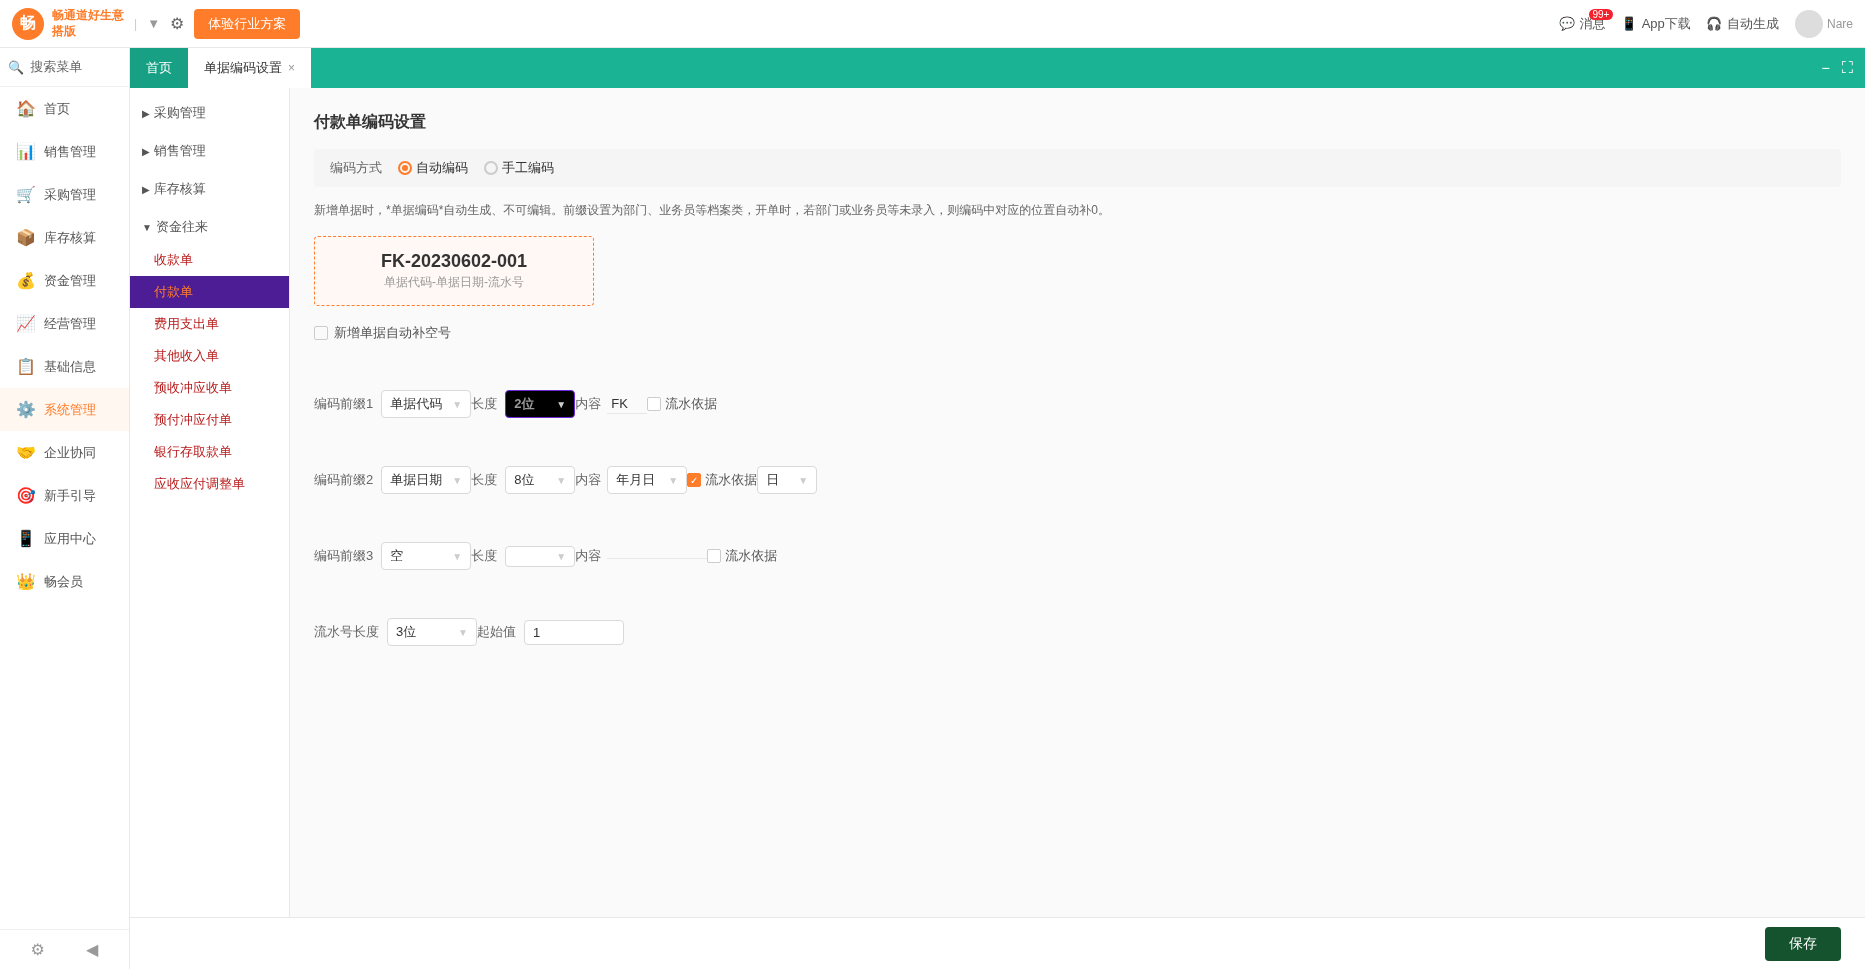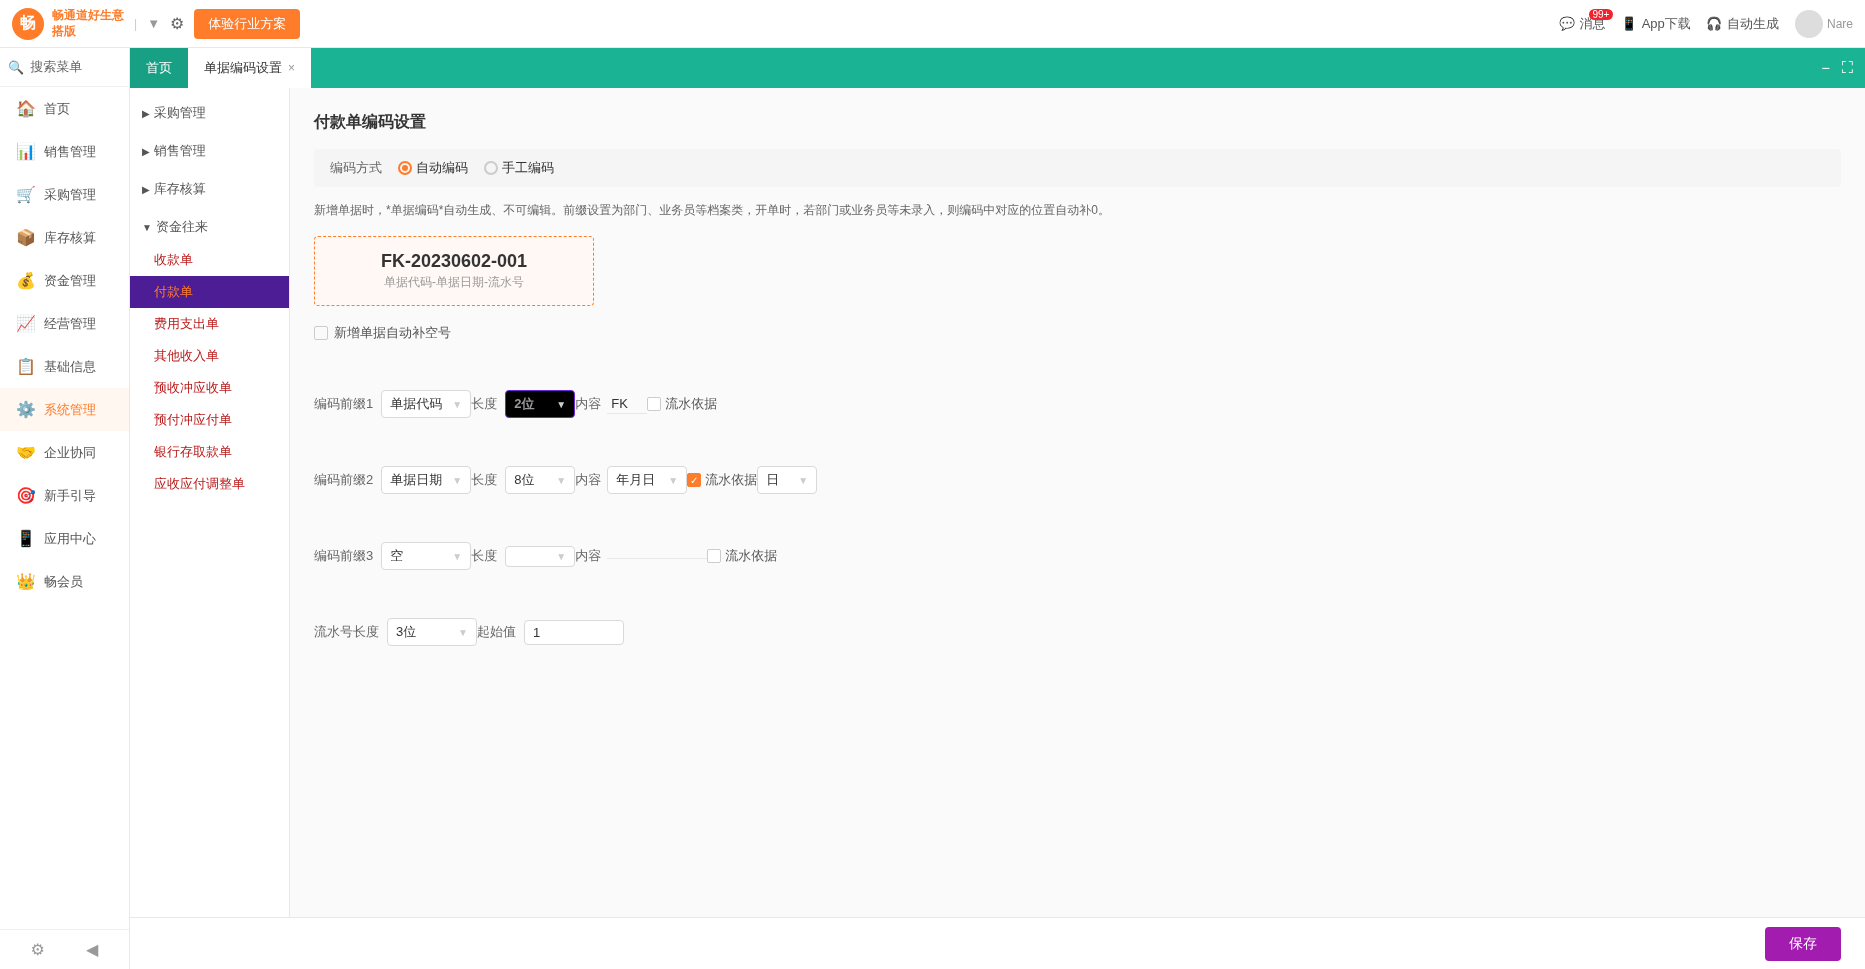--- a/index.html
+++ b/index.html
@@ -413,21 +413,21 @@
       height: 52px;
       background: #fff;
       border-top: 1px solid #e8e8e8;
       display: flex;
       align-items: center;
       justify-content: flex-end;
       padding: 0 24px;
       flex-shrink: 0;
     }
     .save-btn {
-      background: #a21caf;
+      background: #14532d;
       color: white;
       border: none;
       border-radius: 4px;
       padding: 8px 24px;
       font-size: 14px;
       cursor: pointer;
     }
   </style>
 </head>
 <body>

